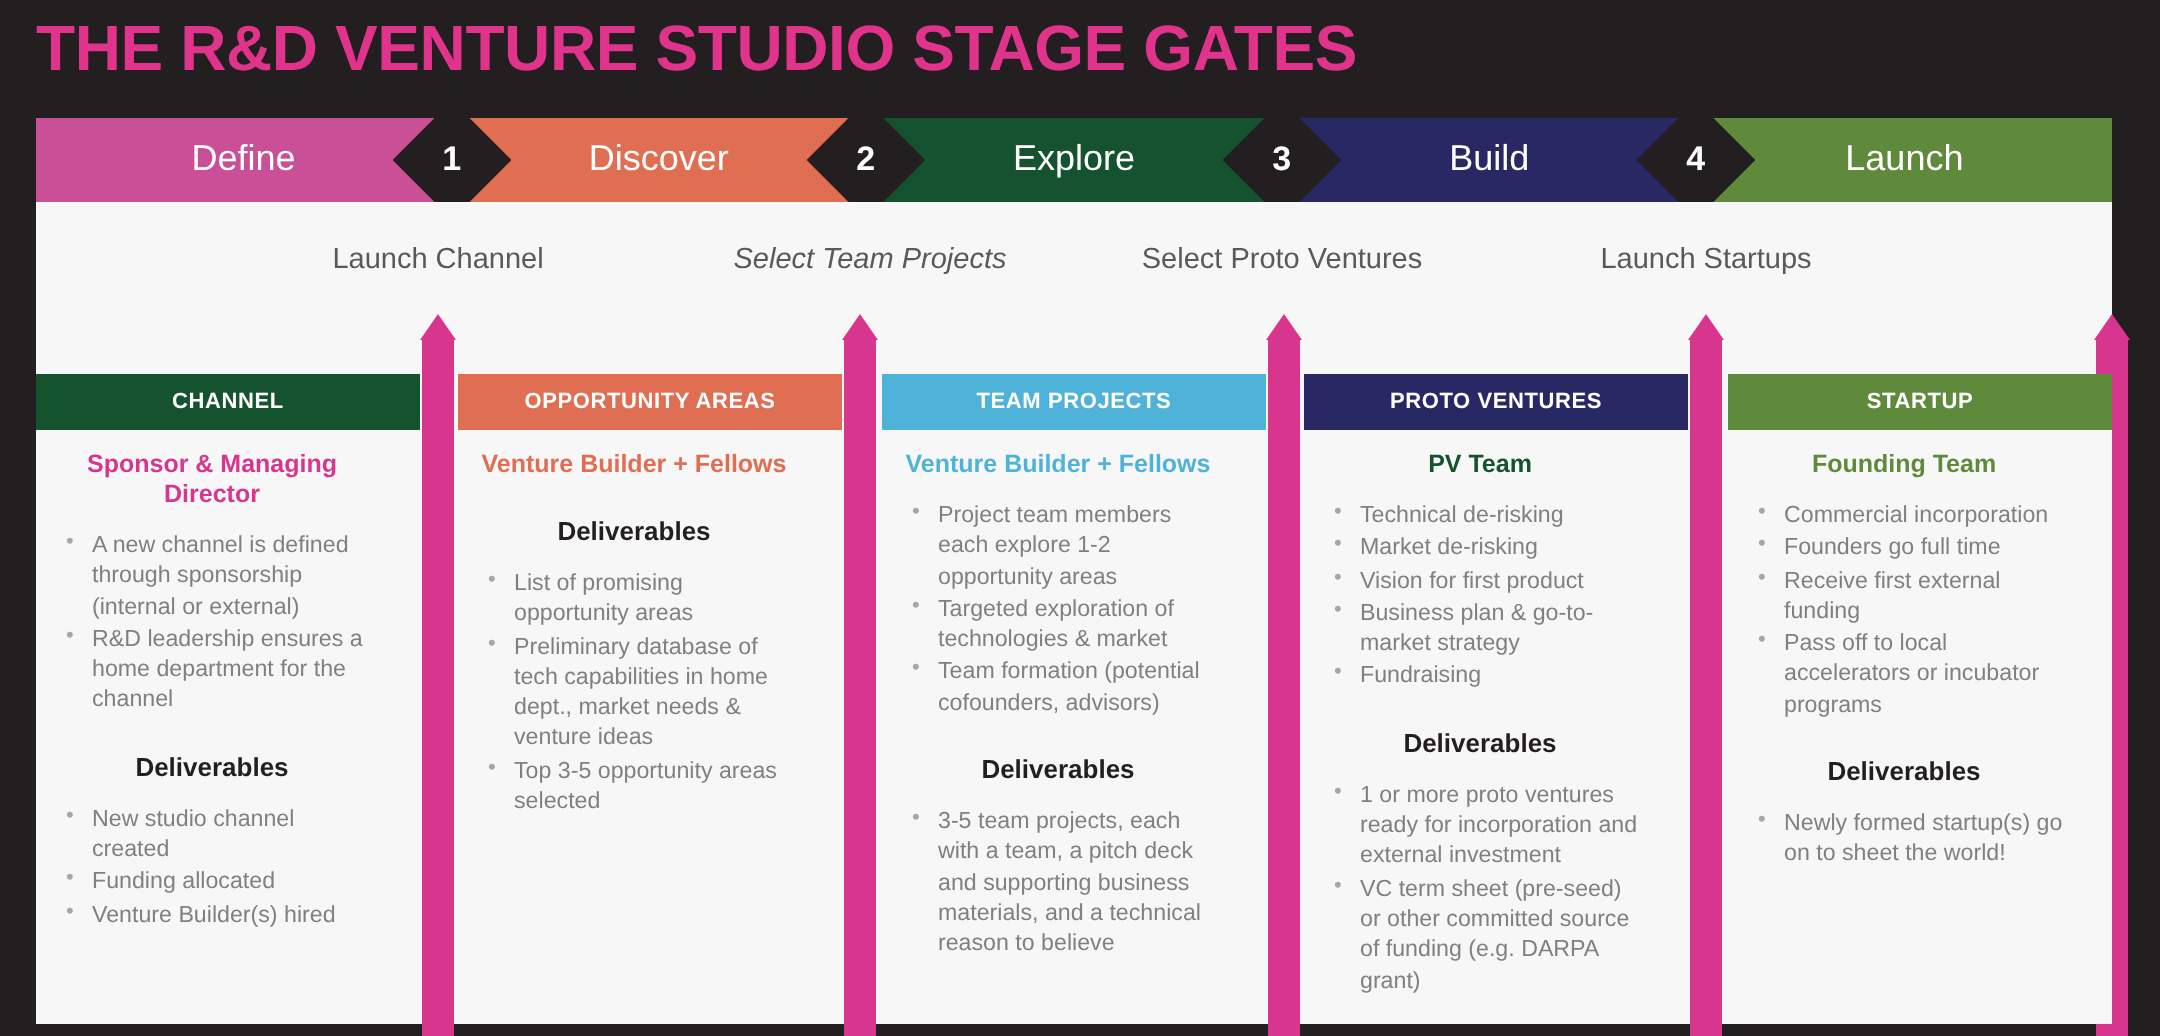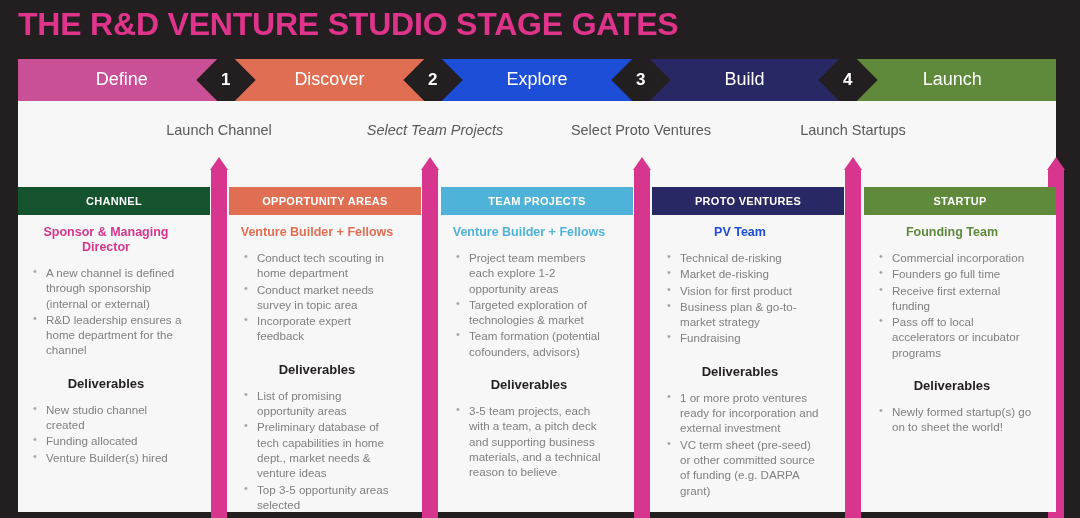--- a/index.html
+++ b/index.html
@@ -101,21 +101,21 @@
   <div class="title">THE R&amp;D VENTURE STUDIO STAGE GATES</div>
 
   <div class="stagebar">
 
   <div class="seg" style="left: 0px; width: 207.6px; background: rgb(201, 79, 150);">
         <span>Define</span>
       </div>
       <div class="seg" style="left: 207.6px; width: 207.6px; background: rgb(224, 110, 82);">
         <span>Discover</span>
       </div>
-      <div class="seg" style="left: 415.2px; width: 207.6px; background: #1d4ed8;">
+      <div class="seg" style="left: 415.2px; width: 207.6px; background: #14532d;">
         <span>Explore</span>
       </div>
       <div class="seg" style="left: 622.8px; width: 207.6px; background: rgb(39, 40, 100);">
         <span>Build</span>
       </div>
       <div class="seg" style="left: 830.4px; width: 207.6px; background: rgb(95, 138, 60);">
         <span>Launch</span>
       </div>
       <div class="diamond" style="left: 186.6px; top: 0px;">
         <b>1</b>
@@ -175,25 +175,20 @@
             <li>New studio channel created</li>
             <li>Funding allocated</li>
             <li>Venture Builder(s) hired</li>
           </ul>
         </div>
       </div>
       <div class="card" style="left: 229px;">
         <div class="card-head" style="background: rgb(224, 110, 82);">OPPORTUNITY AREAS</div>
         <div class="card-body">
           <div class="role" style="color: rgb(224, 110, 82);">Venture Builder + Fellows</div>
-          <ul class="bullets">
-            <li>Conduct tech scouting in home department</li>
-            <li>Conduct market needs survey in topic area</li>
-            <li>Incorporate expert feedback</li>
-          </ul>
           <div class="deliv-title">Deliverables</div>
           <ul class="bullets">
             <li>List of promising opportunity areas</li>
             <li>Preliminary database of tech capabilities in home dept., market needs &amp; venture ideas</li>
             <li>Top 3-5 opportunity areas selected</li>
           </ul>
         </div>
       </div>
       <div class="card" style="left: 441px;">
         <div class="card-head" style="background: rgb(79, 179, 217);">TEAM PROJECTS</div>
@@ -206,21 +201,21 @@
           </ul>
           <div class="deliv-title">Deliverables</div>
           <ul class="bullets">
             <li>3-5 team projects, each with a team, a pitch deck and supporting business materials, and a technical reason to believe</li>
           </ul>
         </div>
       </div>
       <div class="card" style="left: 652px;">
         <div class="card-head" style="background: rgb(39, 40, 100);">PROTO VENTURES</div>
         <div class="card-body">
-          <div class="role" style="color: #1d4ed8;">PV Team</div>
+          <div class="role" style="color: #14532d;">PV Team</div>
           <ul class="bullets">
             <li>Technical de-risking</li>
             <li>Market de-risking</li>
             <li>Vision for first product</li>
             <li>Business plan &amp; go-to-market strategy</li>
             <li>Fundraising</li>
           </ul>
           <div class="deliv-title">Deliverables</div>
           <ul class="bullets">
             <li>1 or more proto ventures ready for incorporation and external investment</li>

